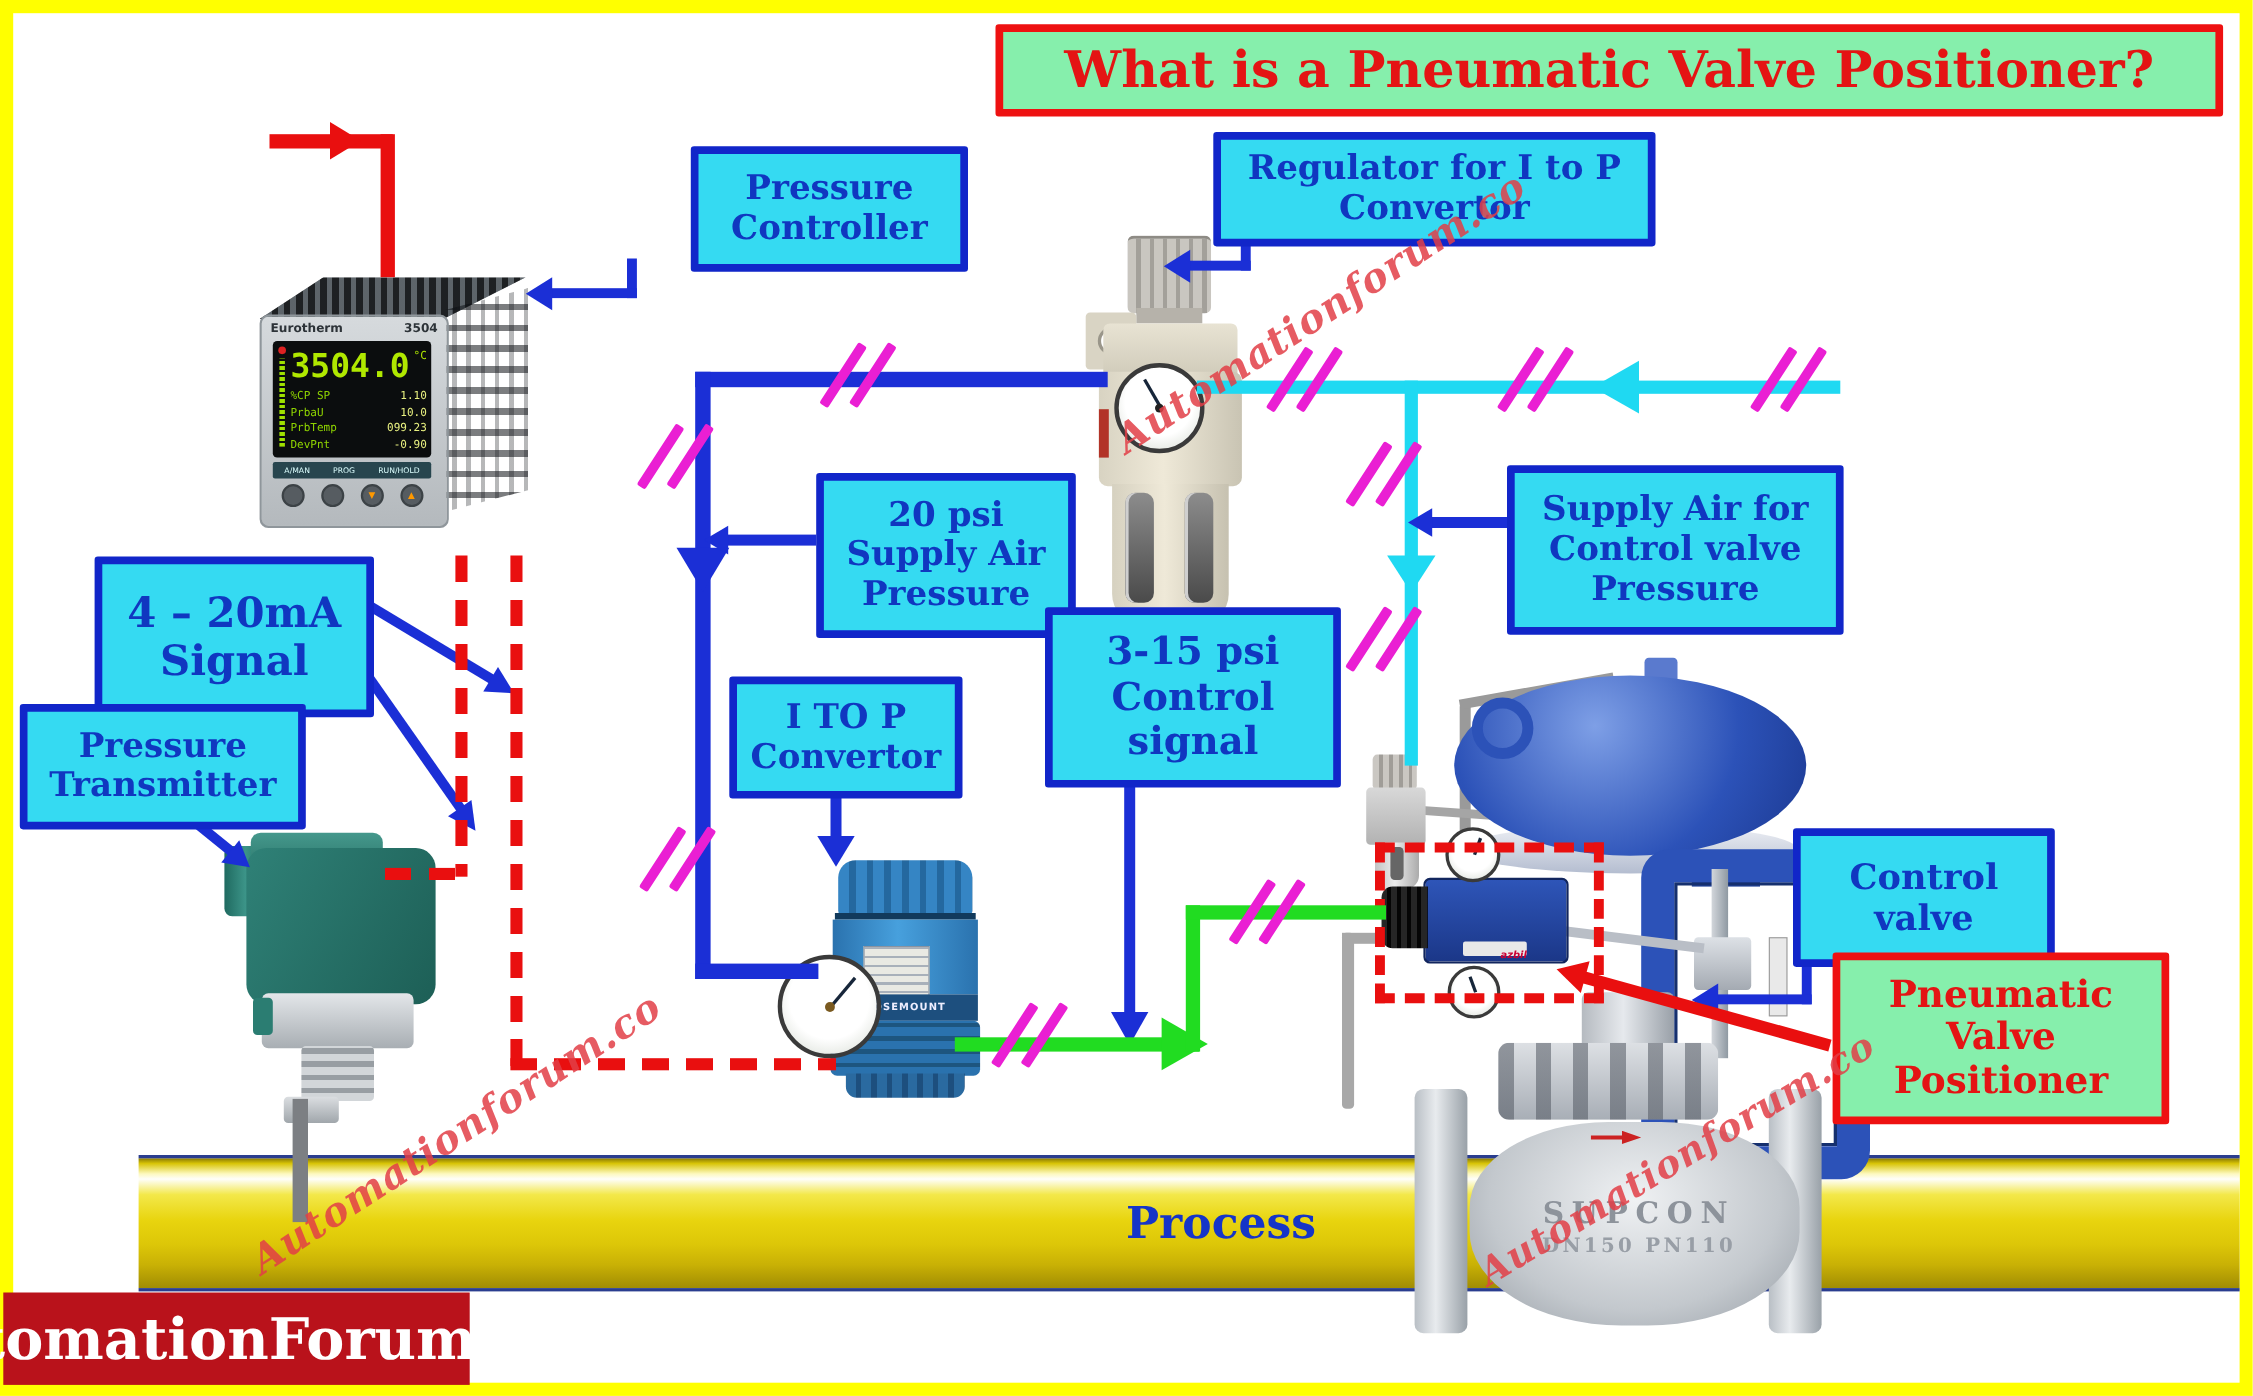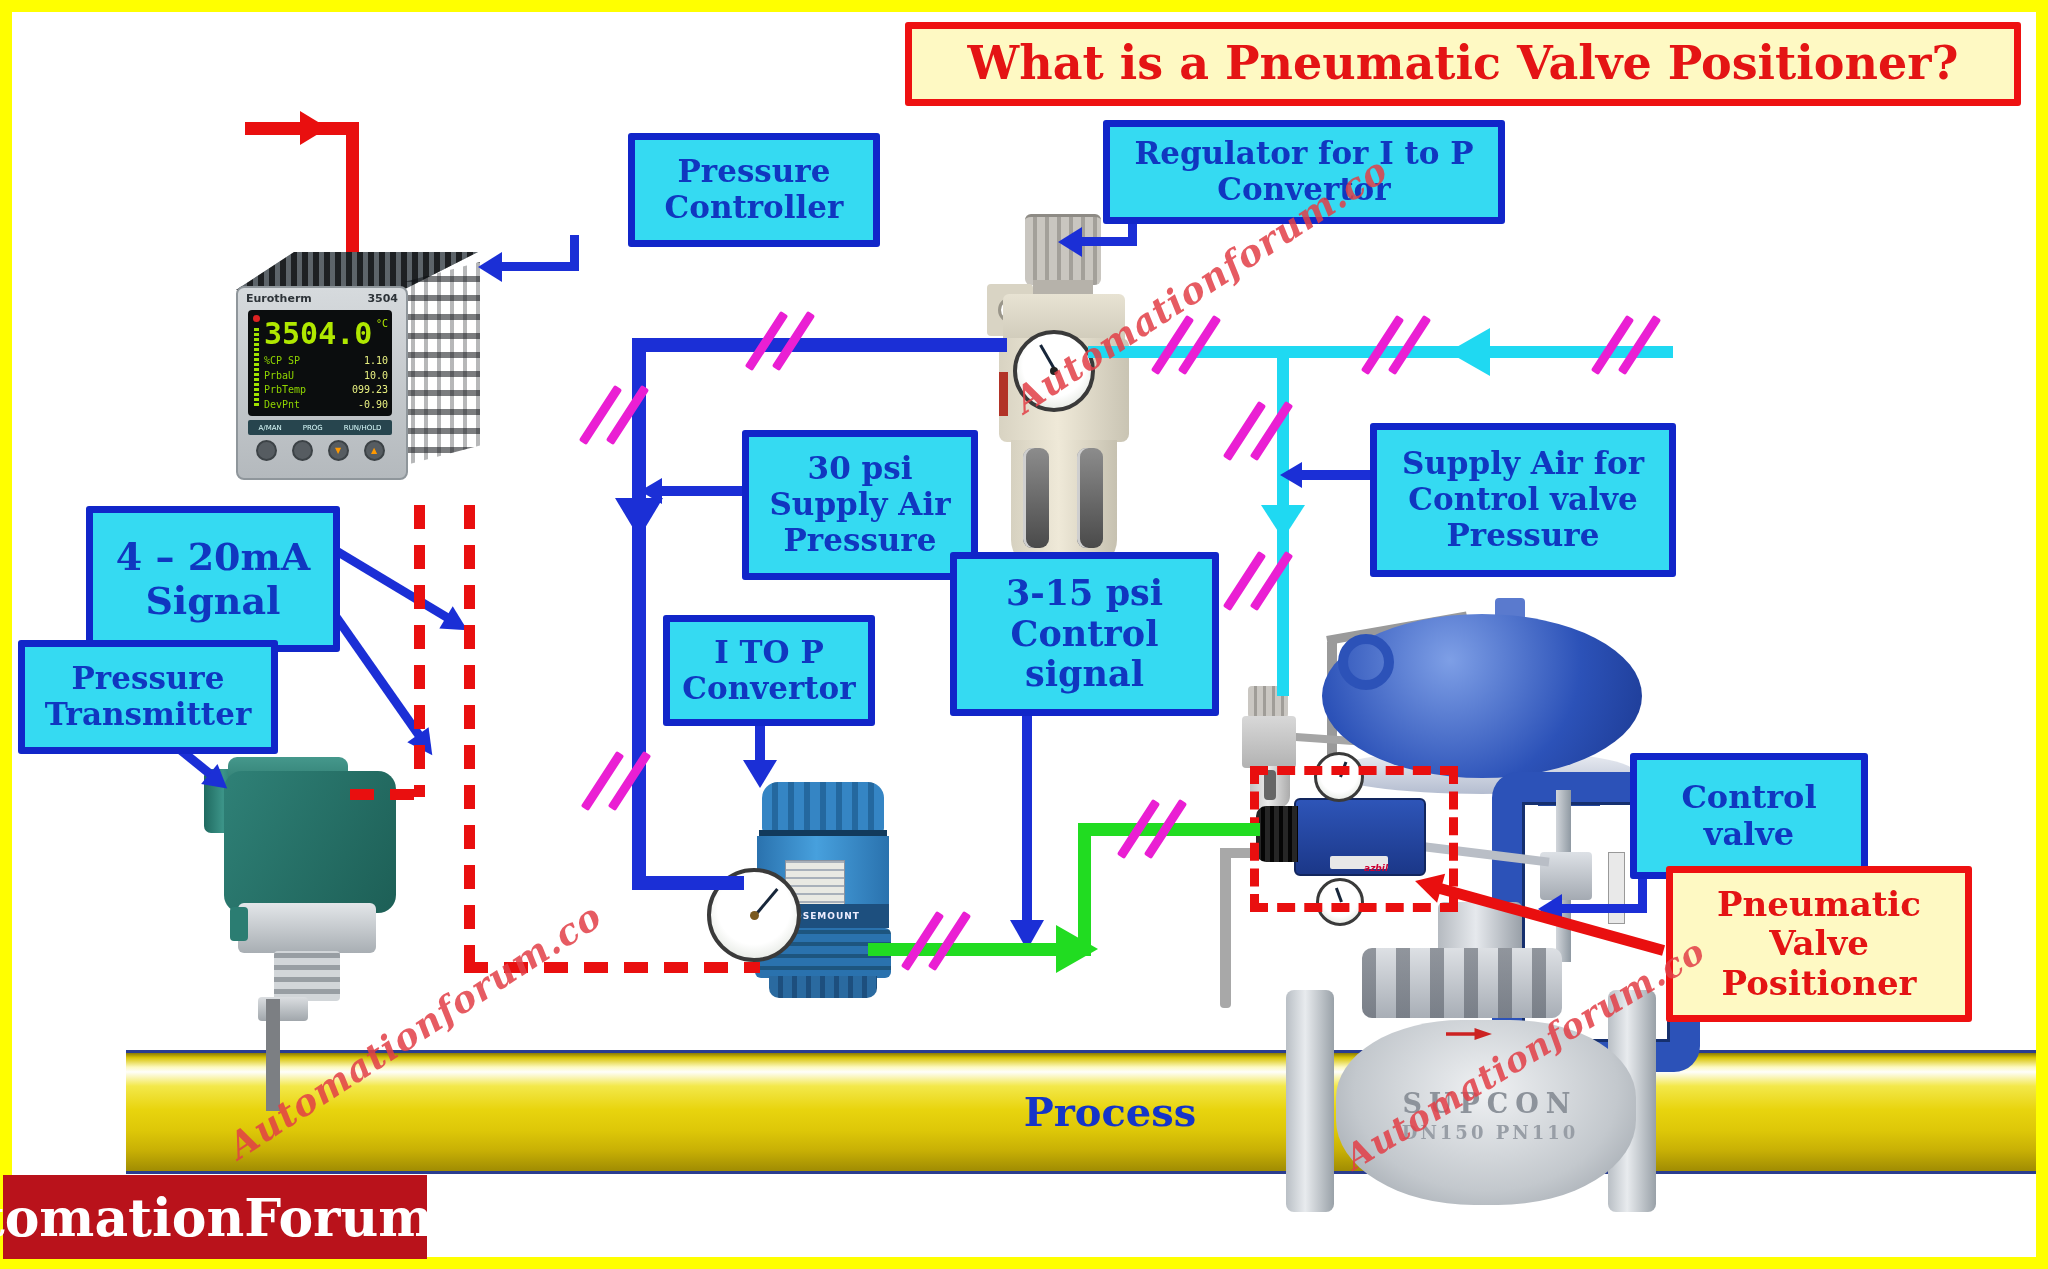--- a/index.html
+++ b/index.html
@@ -3,21 +3,21 @@
 <meta charset="utf-8">
 <style>
   html,body{margin:0;padding:0;}
   #canvas{position:relative;width:2048px;height:1269px;background:#ffff00;overflow:hidden;
           font-family:"DejaVu Serif",serif;}
   .inner{position:absolute;left:12px;top:12px;width:2024px;height:1245px;background:#ffffff;}
   .abs{position:absolute;}
   .box{position:absolute;display:flex;align-items:center;justify-content:center;text-align:center;
        background:#35daf2;border:7px solid #1126c9;color:#1037c0;font-weight:bold;
        white-space:pre-line;line-height:1.16;border-radius:3px;z-index:5;}
-  .ybox{background:#fef9c3;border-color:#ee1111;color:#e41414;}
+  .ybox{background:#86efac;border-color:#ee1111;color:#e41414;}
   .ln{position:absolute;z-index:3;}
   .ah{position:absolute;width:0;height:0;z-index:3;}
   .hash{position:absolute;z-index:4;width:44px;height:72px;}
   .hash i{position:absolute;width:9px;height:66px;background:#ea1fd3;transform:rotate(33deg);border-radius:2px;}
   .hash i:nth-child(2){left:27px;}
   .dashv{background:repeating-linear-gradient(180deg,#e90f0f 0 24px,rgba(0,0,0,0) 24px 40px);z-index:4;}
   .dashh{background:repeating-linear-gradient(90deg,#e90f0f 0 24px,rgba(0,0,0,0) 24px 40px);z-index:4;}
   .gauge{position:absolute;border-radius:50%;background:radial-gradient(circle at 50% 42%,#ffffff 55%,#e8ebe6 78%,#c9ccc8);border:4px solid #3a3a3a;}
   .needle{position:absolute;left:50%;top:50%;width:3px;height:38%;background:#17263a;transform-origin:50% 0;}
   .wm{position:absolute;z-index:6;color:rgba(226,62,70,0.85);font-style:italic;font-weight:bold;
@@ -297,21 +297,21 @@
 
   <div class="box ybox" style="left:905px;top:22px;width:1102px;height:70px;font-size:46px;">What is a Pneumatic Valve Positioner?</div>
 
   <div class="box" style="left:628px;top:133px;width:238px;height:100px;font-size:31px;">Pressure
 Controller</div>
   <div class="box" style="left:1103px;top:120px;width:388px;height:90px;font-size:31px;">Regulator for I to P
 Convertor</div>
   <div class="box" style="left:1370px;top:423px;width:292px;height:140px;font-size:31px;">Supply Air for
 Control valve
 Pressure</div>
-  <div class="box" style="left:742px;top:430px;width:222px;height:136px;font-size:31px;">30 psi
+  <div class="box" style="left:742px;top:430px;width:222px;height:136px;font-size:31px;">20 psi
 Supply Air
 Pressure</div>
   <div class="box" style="left:950px;top:552px;width:255px;height:150px;font-size:35px;">3-15 psi
 Control
 signal</div>
   <div class="box" style="left:663px;top:615px;width:198px;height:97px;font-size:31px;">I TO P
 Convertor</div>
   <div class="box" style="left:86px;top:506px;width:240px;height:132px;font-size:38px;">4 – 20mA
 Signal</div>
   <div class="box" style="left:18px;top:640px;width:246px;height:100px;font-size:31px;">Pressure

